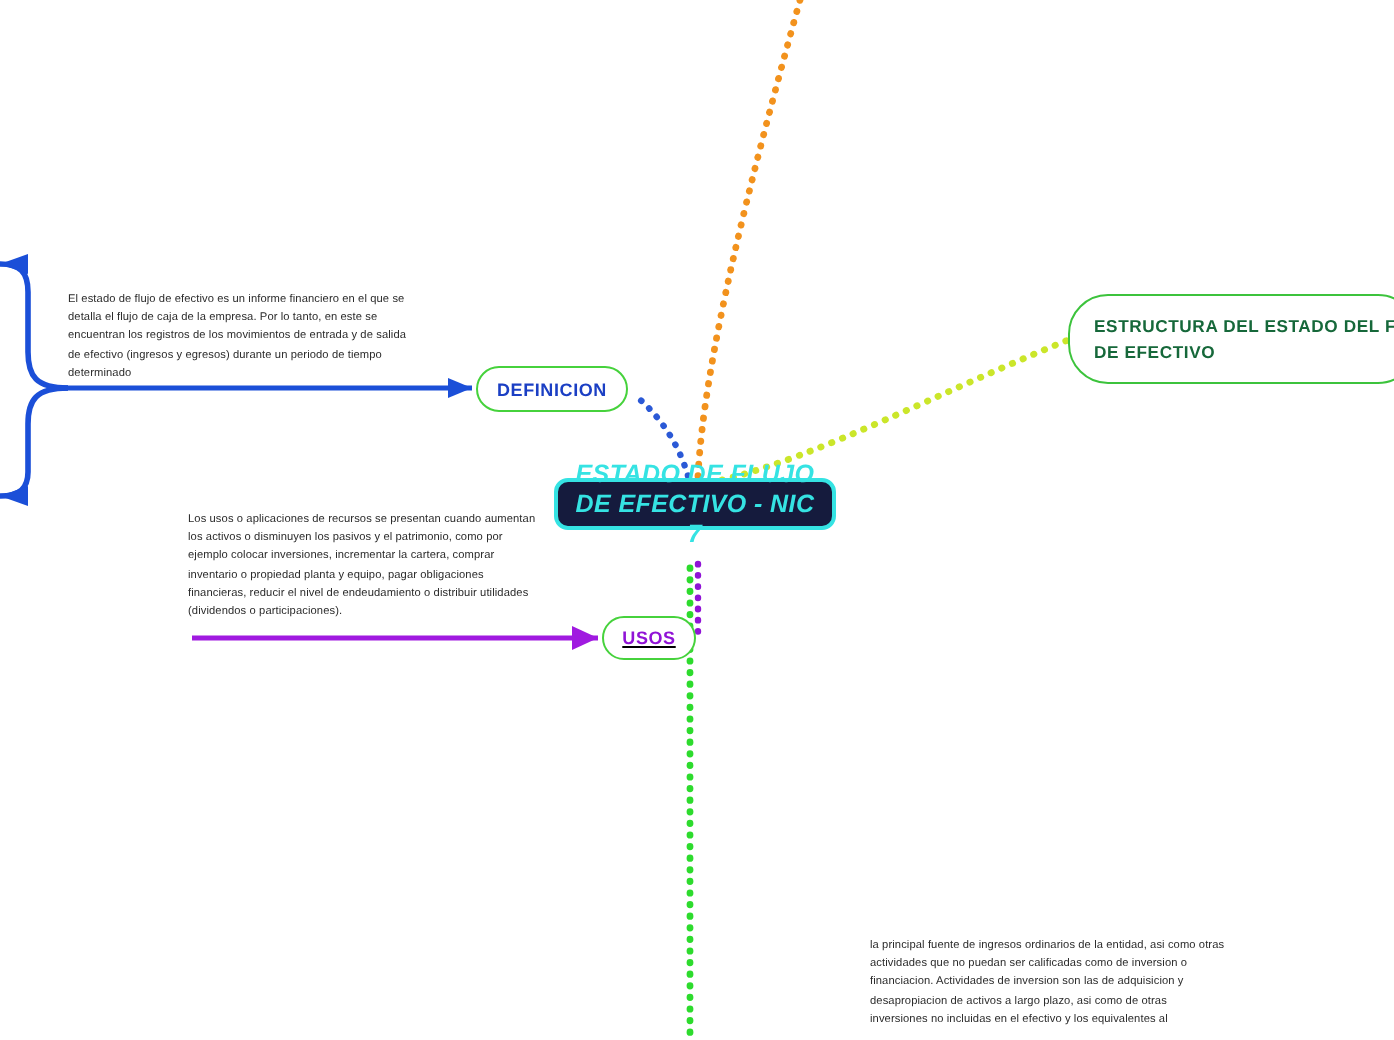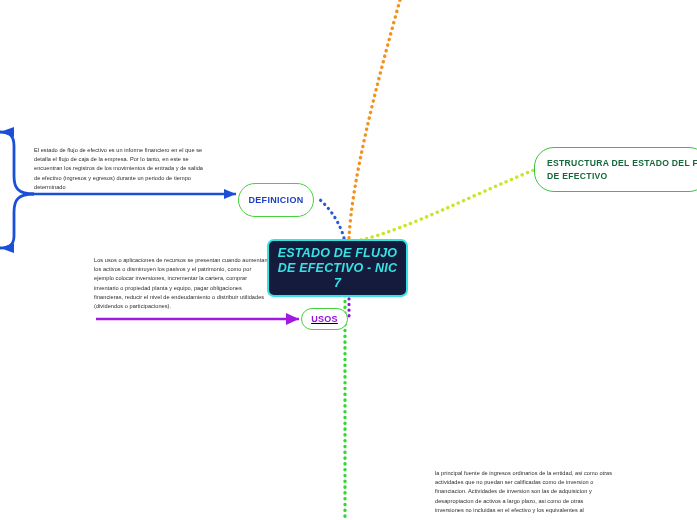--- a/index.html
+++ b/index.html
@@ -22,24 +22,24 @@
     left: 0;
     top: 0;
     width: 697px;
     height: 520px;
     pointer-events: none;
   }
 
   
   .root-node {
     position: absolute;
-    left: 267px;
+    left: 277px;
     top: 239px;
     width: 141px;
-    height: 58px;
+    height: 26px;
     box-sizing: border-box;
     background: #151b3d;
     border: 2px solid #35e3e3;
     border-radius: 7px;
     display: flex;
     align-items: center;
     justify-content: flex-end;
     z-index: 5;
   }
   .root-node .root-label {
@@ -68,21 +68,21 @@
     font-weight: bold;
     font-size: 9px;
     letter-spacing: 0.3px;
     line-height: 12px;
   }
 
   #node-definicion {
     left: 238px;
     top: 183px;
     width: 76px;
-    height: 34px;
+    height: 23px;
     justify-content: center;
   }
   #node-definicion .pill-label { color: #1b3fc4; }
 
   #node-usos {
     left: 301px;
     top: 308px;
     width: 47px;
     height: 22px;
     justify-content: center;

